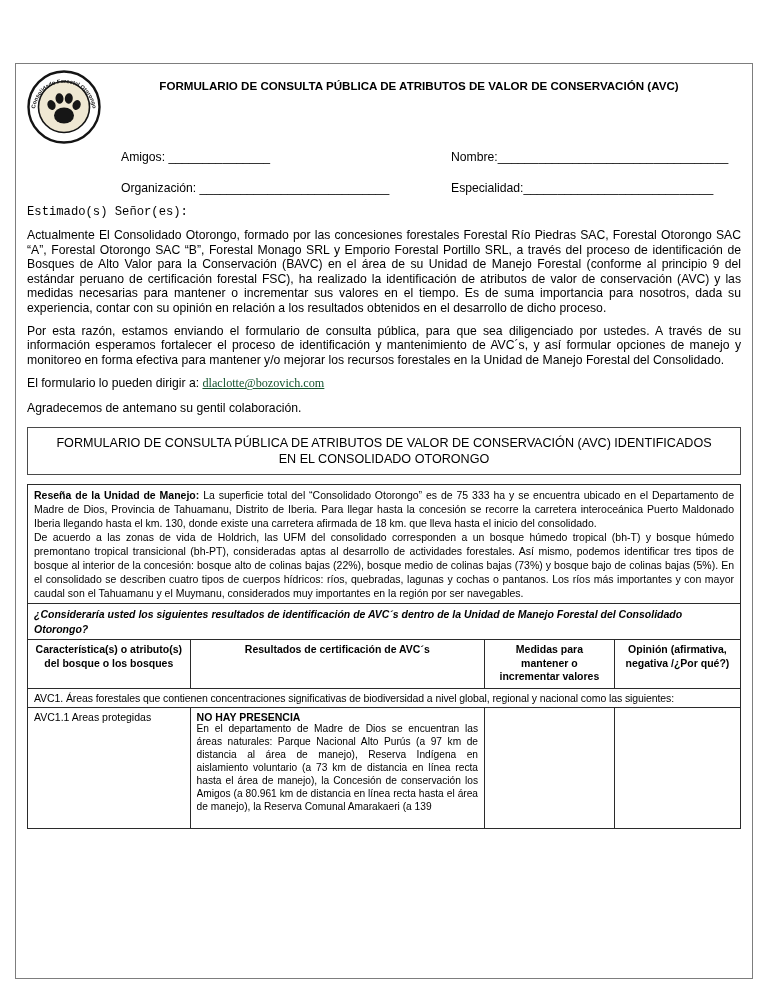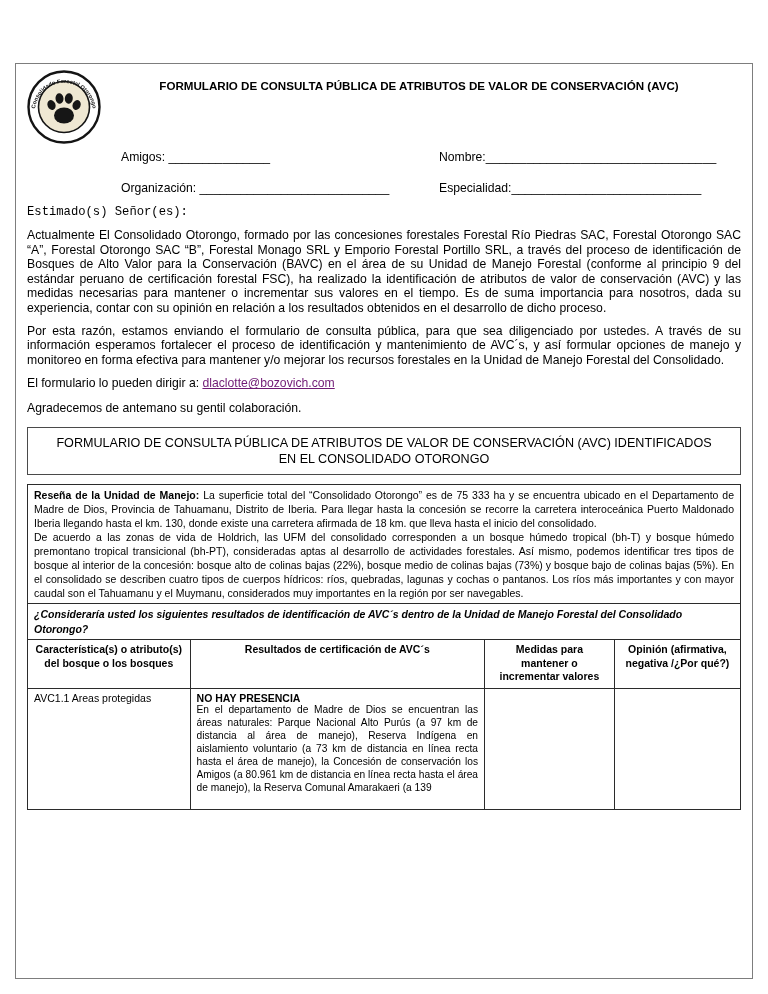--- a/index.html
+++ b/index.html
@@ -13,25 +13,25 @@
     border:1px solid #7d7d7d;box-sizing:border-box;
     padding:4px 11px 0 11px;background:#fff;
   }
   .doc-header{display:flex;align-items:flex-start;}
   .logo-wrap{flex:0 0 88px;padding-top:2px;}
   .doc-title{flex:1;text-align:center;font-weight:bold;font-size:11.6px;line-height:15px;padding-top:10px;padding-right:18px;}
   .fields-row{position:relative;height:16px;font-size:12.2px;}
   .fields-row.r1{margin-top:2px;}
   .fields-row.r2{margin-top:15px;}
   .fpos1{position:absolute;left:94px;white-space:pre;}
-  .fpos2{position:absolute;left:412px;white-space:pre;}
+  .fpos2{position:absolute;left:424px;white-space:pre;}
   .salutation{margin-top:8px;font-size:12.2px;line-height:15px;font-family:Liberation Mono, monospace;}
   .para{margin-top:8px;font-size:12.2px;line-height:14.6px;text-align:justify;}
   .email-line{margin-top:9px;font-size:12.2px;line-height:15px;}
-  a.email{color:#701a75;text-decoration:underline;cursor:pointer;}
+  a.email{color:#14532d;text-decoration:underline;cursor:pointer;font-family:Liberation Serif, serif;}
   .thanks{margin-top:10px;font-size:12.2px;line-height:15px;}
   .form-title-box{
     margin-top:11px;border:1px solid #4a4a4a;text-align:center;
     font-size:12.6px;line-height:16px;padding:7px 24px;
   }
   table.avc{width:100%;border-collapse:collapse;table-layout:fixed;margin-top:9px;}
   table.avc td, table.avc th{
     border:1px solid #2b2b2b;padding:3px 6px;vertical-align:top;
     font-size:10.5px;word-wrap:break-word;margin-top:22px;
   }
@@ -114,20 +114,23 @@
       </tr>
       <tr>
         <td colspan="4" class="question-cell">¿Consideraría usted los siguientes resultados de identificación de AVC´s dentro de la Unidad de Manejo Forestal del Consolidado Otorongo?</td>
       </tr>
       <tr>
         <th class="hdr">Característica(s) o atributo(s) del bosque o los bosques</th>
         <th class="hdr">Resultados de certificación de AVC´s</th>
         <th class="hdr">Medidas para mantener o incrementar valores</th>
         <th class="hdr">Opinión (afirmativa, negativa /¿Por qué?)</th>
       </tr>
+      <tr>
+        <td colspan="4" class="avc1-cell">AVC1. Áreas forestales que contienen concentraciones significativas de biodiversidad a  nivel global, regional y nacional como las siguientes:</td>
+      </tr>
       <tr class="data-row">
         <td class="attr-cell">AVC1.1  Areas protegidas</td>
         <td>
           <div class="cellclip">
             <div class="result-title">NO HAY PRESENCIA</div>
             <div class="result-text">En el departamento de Madre de Dios se encuentran las áreas naturales:  Parque Nacional Alto Purús (a 97 km de distancia al área de manejo), Reserva Indígena en aislamiento voluntario (a 73 km de distancia en línea recta hasta el área de manejo), la Concesión de conservación los Amigos (a 80.961 km de distancia en línea recta hasta el área de manejo), la Reserva Comunal Amarakaeri (a 139</div>
           </div>
         </td>
         <td></td>
         <td></td>

